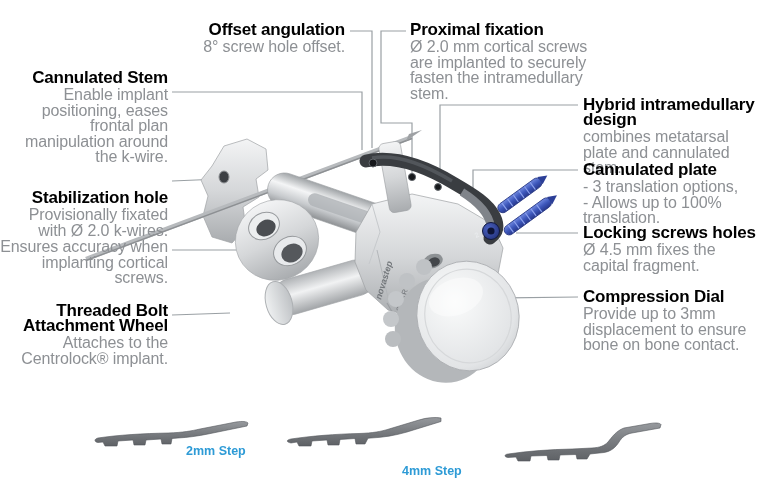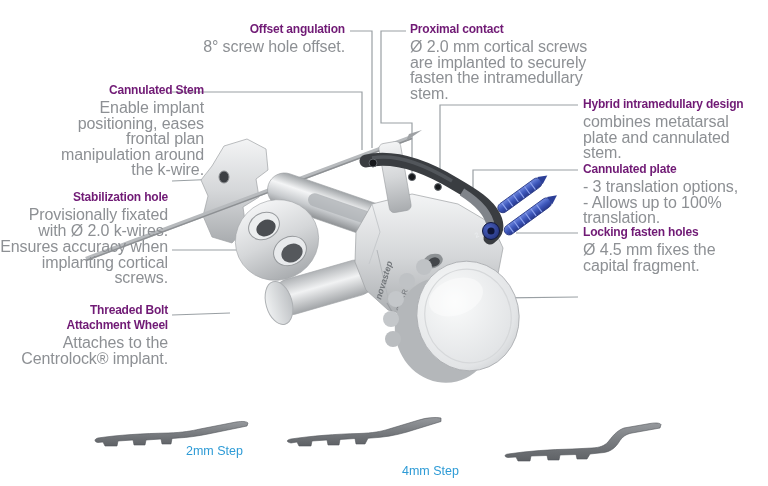--- a/index.html
+++ b/index.html
@@ -1,32 +1,32 @@
 <!DOCTYPE html>
 <html><head>
 <meta charset="utf-8">
 <style>
   html,body{margin:0;padding:0;background:#ffffff;}
   #stage{position:relative;width:768px;height:486px;background:#ffffff;overflow:hidden;
          font-family:"Liberation Sans",sans-serif;}
   .ann{position:absolute;}
-  .ann .t{color:#701a75;font-weight:bold;font-size:12px;line-height:15px;white-space:pre-line;letter-spacing:-0.2px;}
+  .ann .t{color:#000000;font-weight:bold;font-size:17px;line-height:15px;white-space:pre-line;letter-spacing:-0.2px;}
   .ann .d{color:#8D9094;font-size:16px;line-height:15.5px;white-space:pre-line;margin-top:2px;letter-spacing:-0.1px;}
   .ra{text-align:right;}
   #ann-offset{left:180px;top:22px;width:165px;}
   #ann-proximal{left:410px;top:22px;width:182px;}
-  #ann-cannulated{left:0px;top:83px;width:168px;padding-left:36px;}
+  #ann-cannulated{left:0px;top:70px;width:168px;}
   #ann-stabilization{left:0px;top:190px;width:168px;}
   #ann-targeting{left:0px;top:237px;width:168px;}
   #ann-threaded{left:0px;top:303px;width:168px;}
   #ann-hybrid{left:583px;top:97px;width:182px;}
   #ann-metatarsal{left:583px;top:162px;width:185px;}
   #ann-locking{left:583px;top:225px;width:178px;}
   #ann-compression{left:583px;top:289px;width:172px;}
-  .step-label{position:absolute;color:#2E9BD6;font-weight:normal;font-size:12.5px;}
+  .step-label{position:absolute;color:#2E9BD6;font-weight:bold;font-size:12.5px;}
   #step1-label{left:186px;top:444px;}
   #step2-label{left:402px;top:464px;}
   #step3-label{left:628px;top:444px;margin-top:48px;}
   #art{position:absolute;left:0;top:0;}
 </style>
 </head>
 <body>
 
 <div id="stage">
 
@@ -186,21 +186,21 @@
       <path d="M8,34 C28,31 50,29.5 72,29 L92,28 C100,27.5 104,26 108,22 C112,17 116,11 124,8 L150,3.5 C156,2.5 160,3 161,4.5 L160,8 L132,13 C126,14 122,17 119,22 C116,27 111,31.5 104,32.5 L90,34 L87,39 L77,39 L76,34.5 L60,35 L59,40 L48,40 L47,35.5 L31,36 L30,41 L18,41 L16,37 L8,37.5 C4,37 4,34.5 8,34 Z" fill="url(#impGrad)" stroke="#53565a" stroke-width="0.6"></path>
     </g>
   </svg>
 
   <div class="ann ra" id="ann-offset">
     <div class="t">Offset angulation</div>
     <div class="d">8° screw hole offset.</div>
   </div>
 
   <div class="ann" id="ann-proximal">
-    <div class="t">Proximal contact</div>
+    <div class="t">Proximal fixation</div>
     <div class="d">Ø 2.0 mm cortical screws are implanted to securely fasten the intramedullary stem.</div>
   </div>
 
   <div class="ann ra" id="ann-cannulated">
     <div class="t">Cannulated Stem</div>
     <div class="d">Enable implant positioning, eases frontal plan manipulation around the k-wire.</div>
   </div>
 
   <div class="ann ra" id="ann-stabilization">
     <div class="t">Stabilization hole</div>
@@ -222,24 +222,26 @@
     <div class="d">combines metatarsal plate and cannulated stem.</div>
   </div>
 
   <div class="ann" id="ann-metatarsal">
     <div class="t">Cannulated plate</div>
     <div class="d">- 3 translation options,
 - Allows up to 100% translation.</div>
   </div>
 
   <div class="ann" id="ann-locking">
-    <div class="t">Locking fasten holes</div>
+    <div class="t">Locking screws holes</div>
     <div class="d">Ø 4.5 mm fixes the capital fragment.</div>
   </div>
 
   <div class="ann" id="ann-compression">
+    <div class="t">Compression Dial</div>
+    <div class="d">Provide up to 3mm displacement to ensure bone on bone contact.</div>
   </div>
 
   <div class="step-label" id="step1-label">2mm Step</div>
   <div class="step-label" id="step2-label">4mm Step</div>
   <div class="step-label" id="step3-label">6mm Step</div>
 
 </div>
 
 </body></html>

